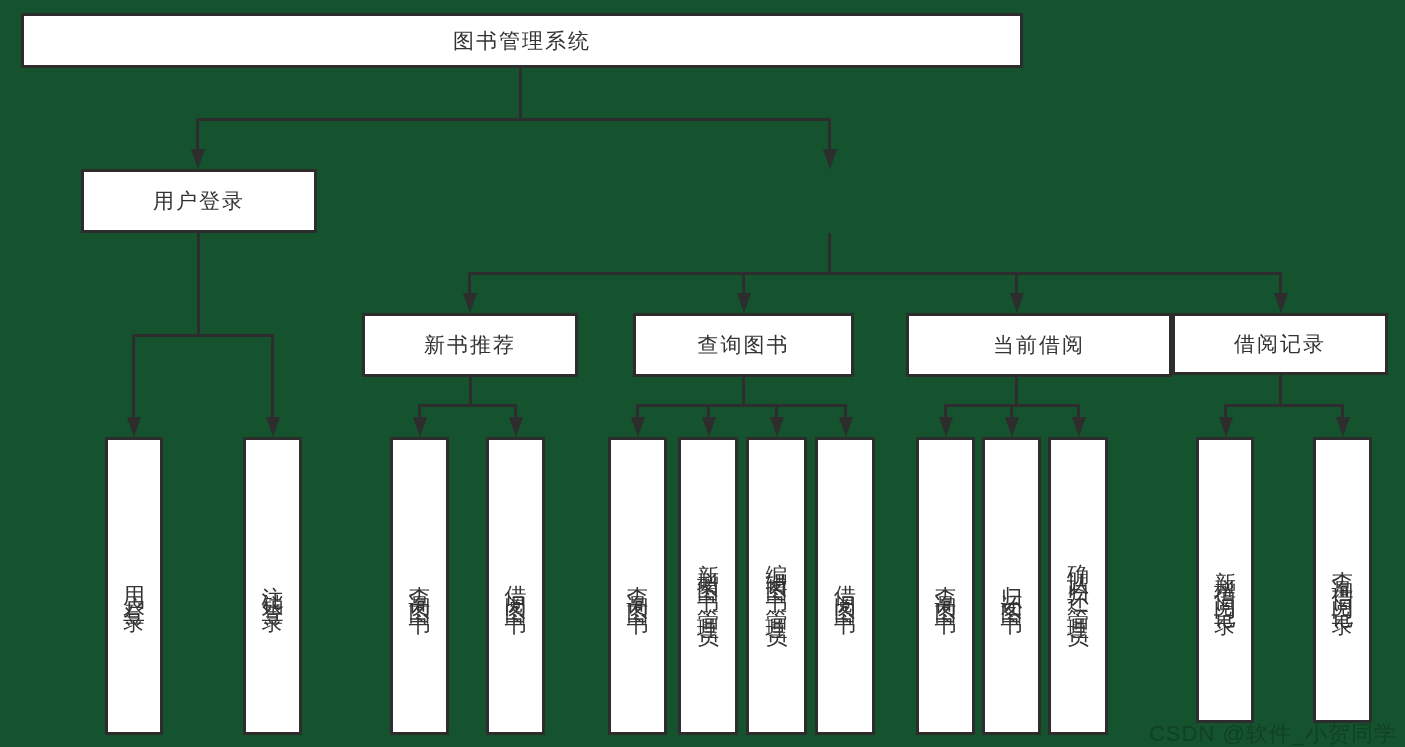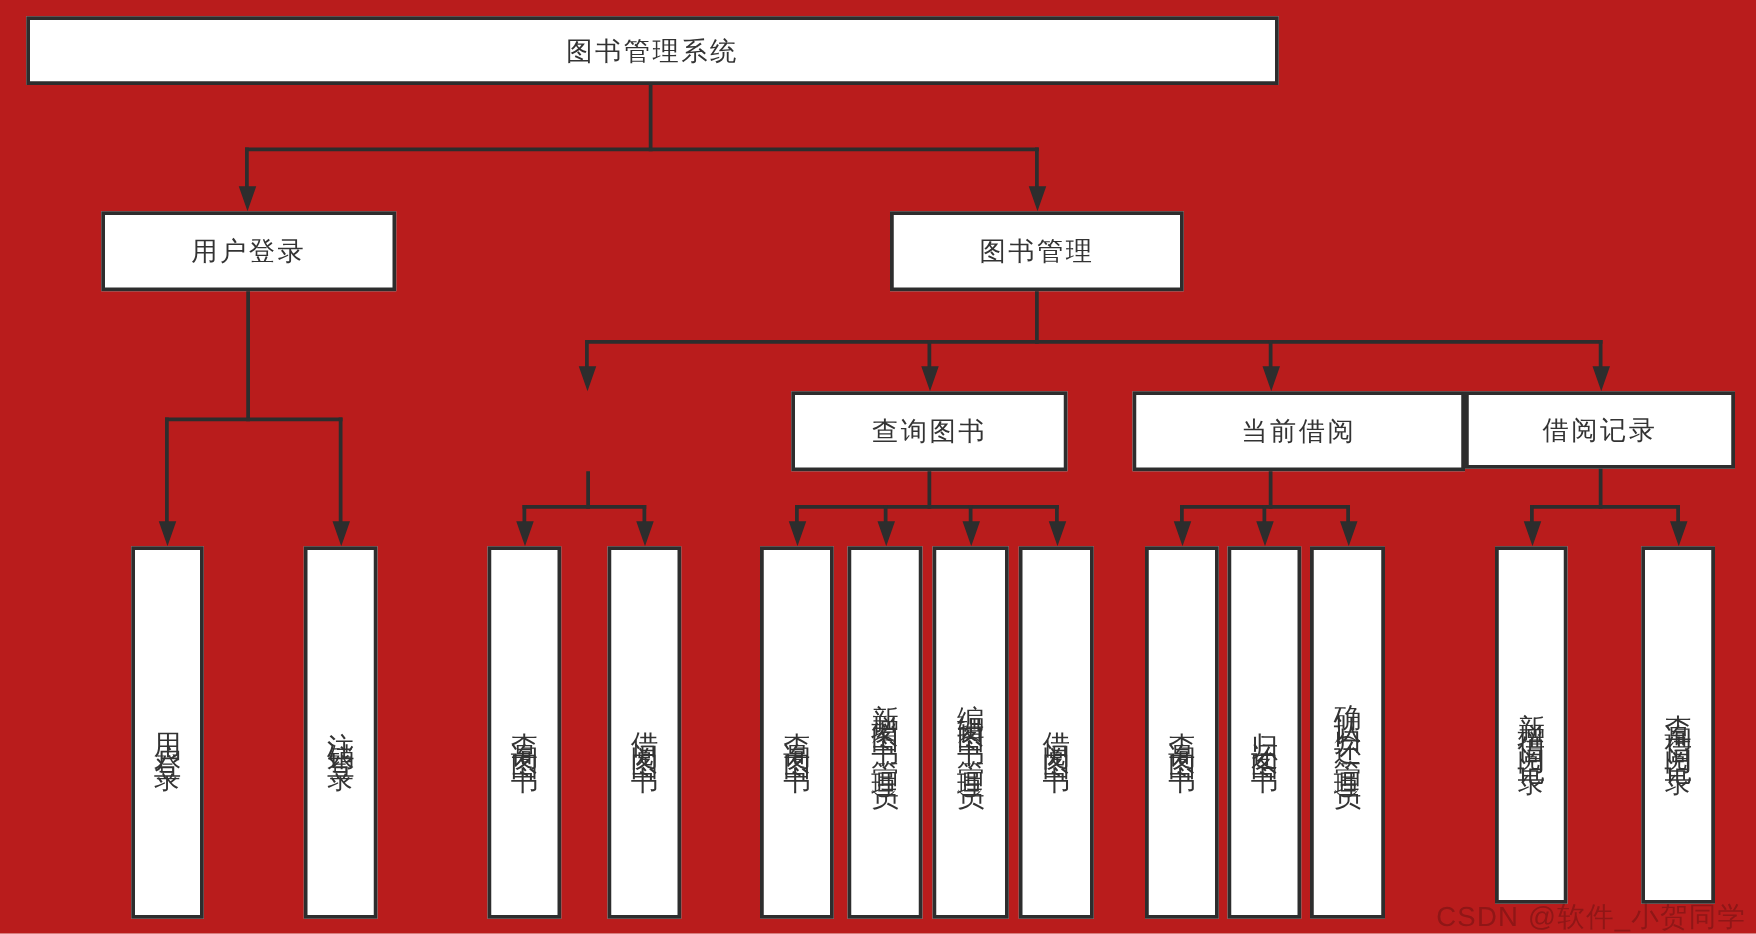--- a/index.html
+++ b/index.html
@@ -1,20 +1,20 @@
 <!DOCTYPE html>
 <html><head>
 <meta charset="utf-8">
 <style>
   html, body { margin: 0; padding: 0; background: #ffffff; }
   #canvas {
     position: relative;
     width: 1405px;
     height: 747px;
-    background: #b91c1c;
+    background: #14532d;
     font-family: "Liberation Sans", "DejaVu Sans", sans-serif;
     overflow: hidden;
   }
   .box {
     position: absolute;
     box-sizing: border-box;
     border: 3px solid #2d2d2d;
     background: #ffffff;
     display: flex;
     align-items: center;
@@ -73,23 +73,20 @@
     <div class="vline" style="left:519px; top:68px; height:53px;"></div>
     <div class="hline" style="left:196px; top:118px; width:635px;"></div>
     <div class="vline" style="left:196px; top:118px; height:33px;"></div>
     <div class="arrow" style="left:191px; top:149px;"></div>
     <div class="vline" style="left:828px; top:118px; height:33px;"></div>
     <div class="arrow" style="left:823px; top:149px;"></div>
   </div>
 
   <div class="box" style="left:81px; top:169px; width:236px; height:64px;">
     <span class="hlabel">用户登录</span>
-  </div>
-  <div class="box" style="left:712px; top:169px; width:235px; height:64px;">
-    <span class="hlabel">图书管理</span>
   </div>
 
   <div>
     <div class="vline" style="left:197px; top:233px; height:104px;"></div>
     <div class="hline" style="left:132px; top:334px; width:142px;"></div>
     <div class="vline" style="left:132px; top:334px; height:85px;"></div>
     <div class="arrow" style="left:127px; top:417px;"></div>
     <div class="vline" style="left:271px; top:334px; height:85px;"></div>
     <div class="arrow" style="left:266px; top:417px;"></div>
   </div>
@@ -100,20 +97,23 @@
     <div class="vline" style="left:468px; top:272px; height:23px;"></div>
     <div class="arrow" style="left:463px; top:293px;"></div>
     <div class="vline" style="left:742px; top:272px; height:23px;"></div>
     <div class="arrow" style="left:737px; top:293px;"></div>
     <div class="vline" style="left:1015px; top:272px; height:23px;"></div>
     <div class="arrow" style="left:1010px; top:293px;"></div>
     <div class="vline" style="left:1279px; top:272px; height:23px;"></div>
     <div class="arrow" style="left:1274px; top:293px;"></div>
   </div>
 
+  <div class="box" style="left:362px; top:313px; width:216px; height:64px;">
+    <span class="hlabel">新书推荐</span>
+  </div>
   <div class="box" style="left:633px; top:313px; width:221px; height:64px;">
     <span class="hlabel">查询图书</span>
   </div>
   <div class="box" style="left:906px; top:313px; width:266px; height:64px;">
     <span class="hlabel">当前借阅</span>
   </div>
   <div class="box" style="left:1172px; top:313px; width:216px; height:62px;">
     <span class="hlabel">借阅记录</span>
   </div>
 

